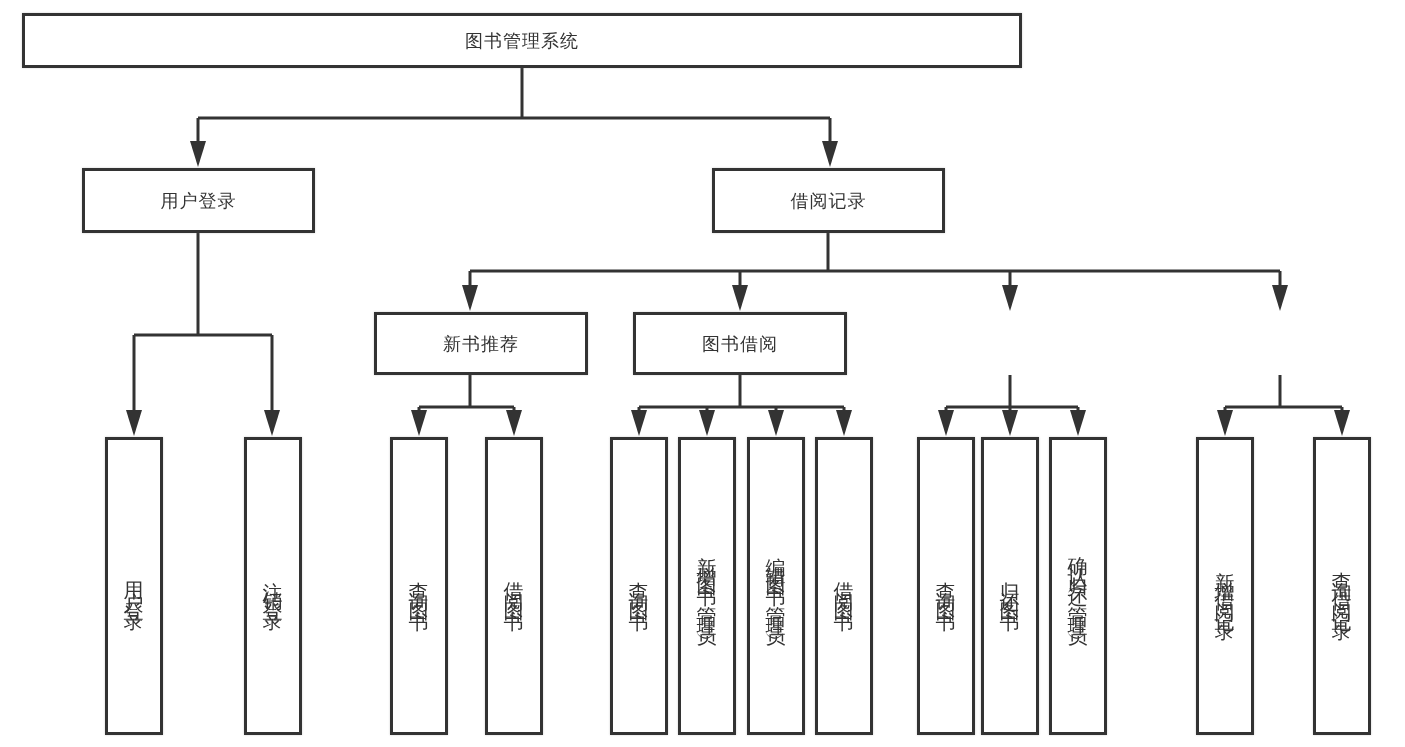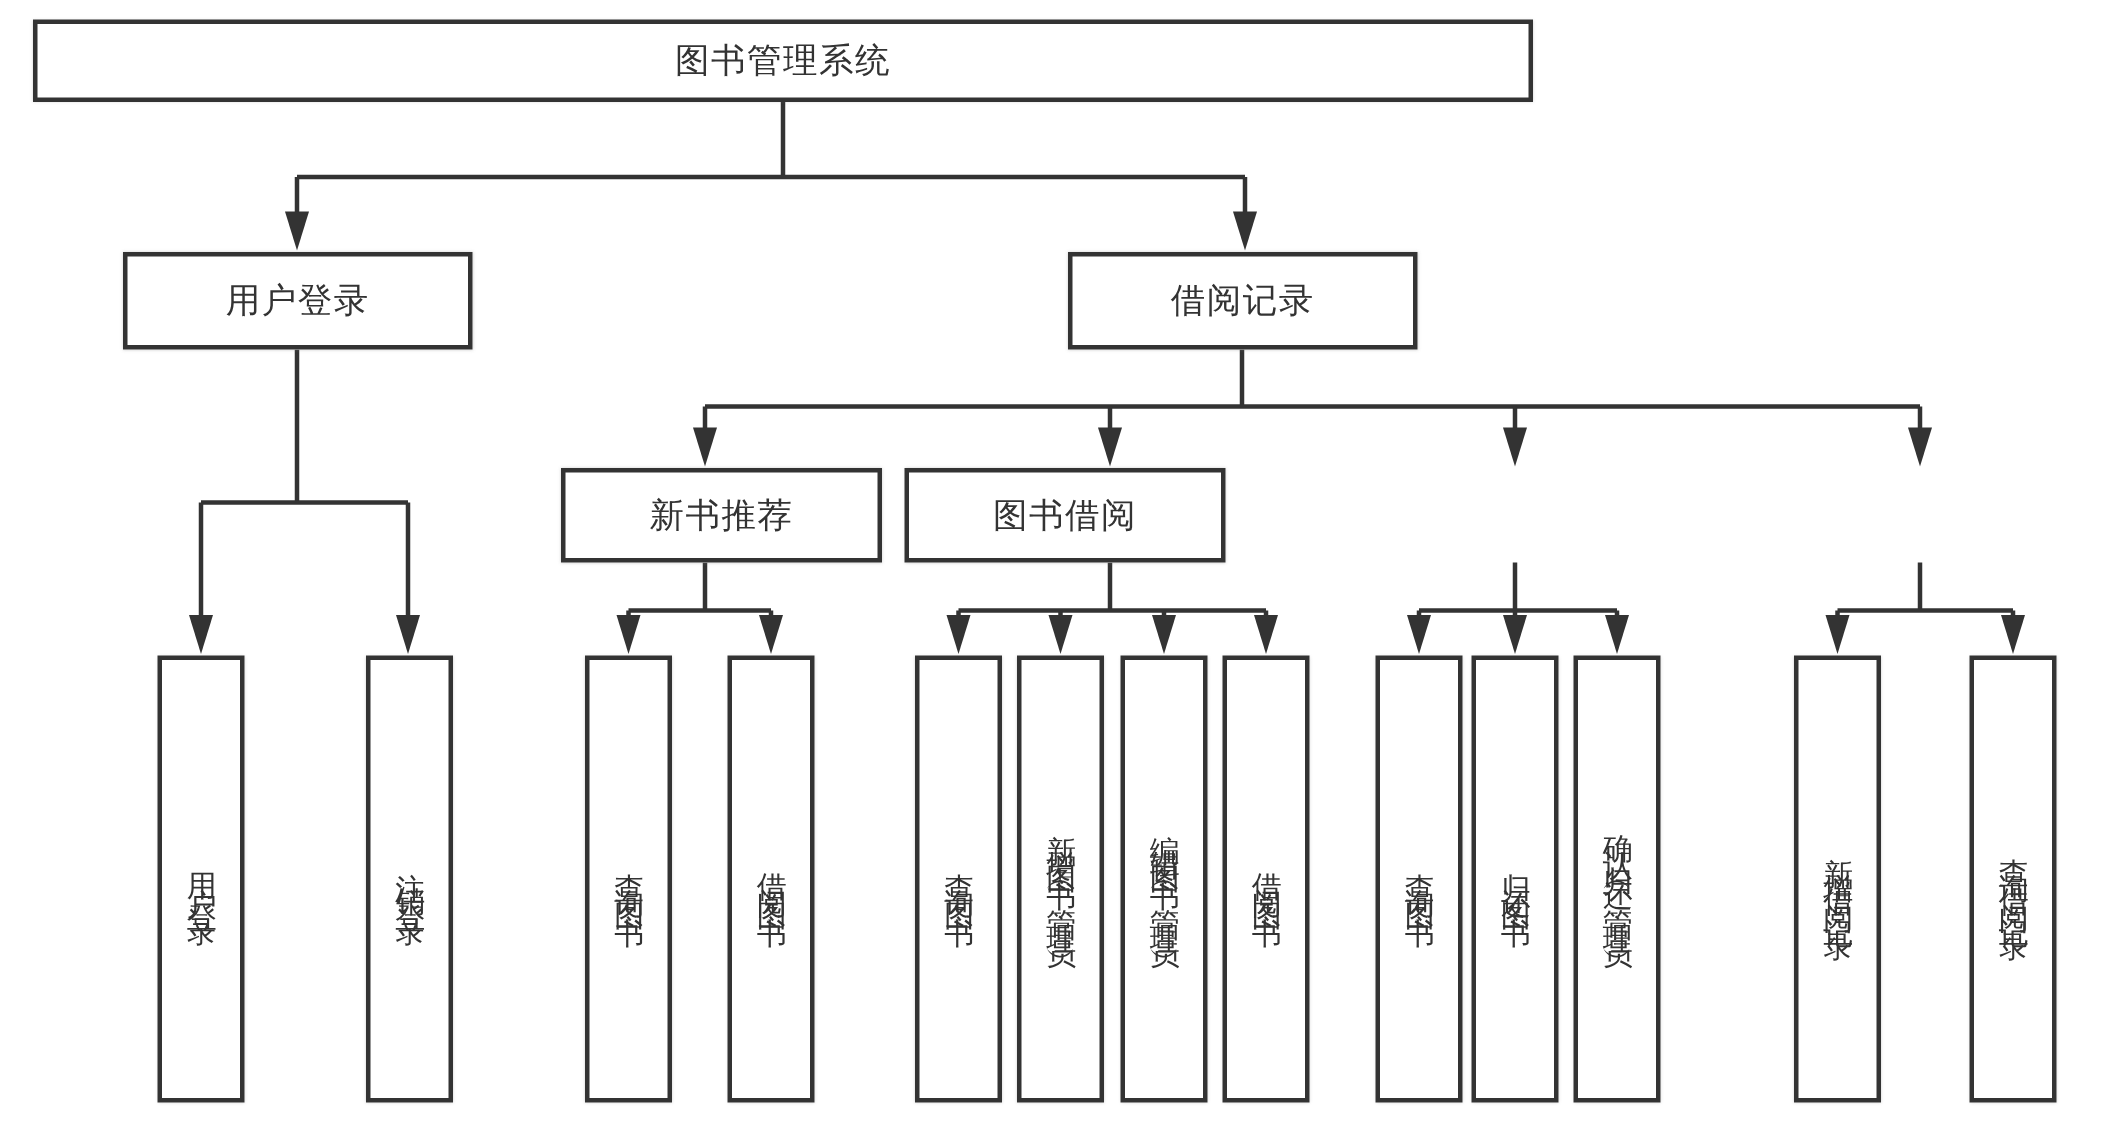--- a/index.html
+++ b/index.html
@@ -23,40 +23,40 @@
     background: #ffffff;
     border: 3px solid #333333;
     color: #333333;
     display: flex;
     align-items: center;
     justify-content: center;
     z-index: 2;
     box-shadow: 0 0 2px rgba(120,120,120,0.35);
   }
   .h-label {
-    font-size: 23px;
+    font-size: 18px;
     letter-spacing: 1px;
     white-space: nowrap;
   }
   .v-label {
     writing-mode: vertical-rl;
     font-size: 20px;
     line-height: 1;
     letter-spacing: 10px;
     white-space: nowrap;
   }
   
   #node-root            { left: 22px;   top: 13px;  width: 1000px; height: 55px; }
   
   #node-user-login      { left: 82px;   top: 168px; width: 233px;  height: 65px; }
   #node-book-mgmt       { left: 712px;  top: 168px; width: 233px;  height: 65px; }
   
   .lvl3 { top: 312px; width: 214px; height: 63px; }
   #node-new-book-rec    { left: 374px; }
-  #node-book-borrow     { left: 603px; font-family: Liberation Mono, monospace; }
+  #node-book-borrow     { left: 633px; font-family: Liberation Mono, monospace; }
   #node-current-borrow  { left: 903px; }
   #node-borrow-records  { left: 1173px; }
   
   .leaf { top: 437px; width: 58px; height: 298px; }
   #leaf-user-login      { left: 105px; }
   #leaf-logout          { left: 244px; }
   #leaf-rec-query       { left: 390px; }
   #leaf-rec-borrow      { left: 485px; }
   #leaf-bb-query        { left: 610px; }
   #leaf-bb-add          { left: 678px; }

